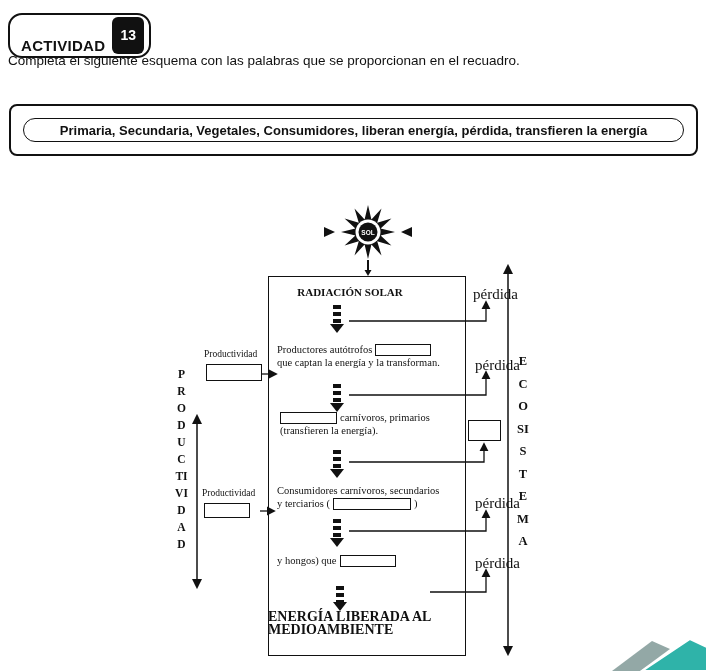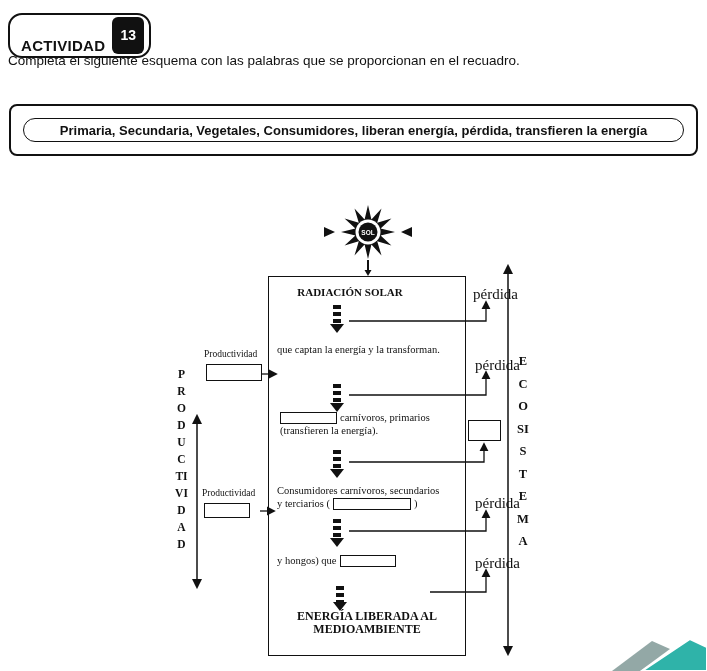--- a/index.html
+++ b/index.html
@@ -17,21 +17,21 @@
   .word-bank{position:absolute;left:9px;top:104px;width:689px;height:52px;
       border:2px solid #111;border-radius:8px;padding:12px;box-sizing:border-box;background:#fff;}
   .word-bank-inner{width:100%;height:100%;border:1.5px solid #111;border-radius:15px;
       display:flex;align-items:center;justify-content:center;box-sizing:border-box;}
   .word-bank-inner span{font-size:13px;font-weight:bold;white-space:nowrap;}
   .main-box{position:absolute;left:268px;top:276px;width:198px;height:380px;
       border:1.5px solid #111;box-sizing:border-box;background:#fff;}
   .t{position:absolute;font-family:"Liberation Serif",serif;font-size:10.5px;line-height:13px;color:#111;}
   .bold{font-weight:bold;}
   .radiation{left:280px;top:286px;width:140px;text-align:center;font-size:11px;}
-  .released{left:268px;top:610px;width:198px;text-align:center;font-size:12px;}
+  .released{left:268px;top:610px;width:198px;text-align:left;font-size:14px;}
   .loss{font-family:"Liberation Serif",serif;font-size:15px;position:absolute;}
   .flexline{display:flex;align-items:center;gap:3px;}
 
   .vword{position:absolute;font-family:"Liberation Serif",serif;font-weight:bold;
       word-break:break-all;text-align:center;}
   .vword.prod{left:175px;top:366px;width:13px;font-size:11.5px;line-height:17px;}
   .vword.eco{left:516px;top:350px;width:14px;font-size:12.5px;line-height:22.5px;}
 
   .side-label{position:absolute;font-family:"Liberation Serif",serif;font-size:9.5px;}
 
@@ -81,20 +81,24 @@
 
   <div class="t bold radiation">RADIACIÓN SOLAR</div>
 
   <div class="seg-arrow" style="left:333px;top:305px;height:19px;"></div>
   <div class="seg-arrow" style="left:333px;top:384px;height:19px;"></div>
   <div class="seg-arrow" style="left:333px;top:450px;height:19px;"></div>
   <div class="seg-arrow" style="left:333px;top:519px;height:19px;"></div>
   <div class="seg-arrow" style="left:336px;top:586px;height:16px;"></div>
 
   <div class="t" style="left:277px;top:343px;width:186px;">
+    <div class="flexline">
+      <span>Productores autótrofos</span>
+      <input class="blank" style="width: 56px;">
+    </div>
     <div>que captan la energía y la transforman.</div>
   </div>
 
   <div class="t" style="left:280px;top:411px;width:186px;">
     <div class="flexline">
       <input class="blank" style="width: 57px;">
       <span>carnívoros, primarios</span>
     </div>
     <div>(transfieren la energía).</div>
   </div>

